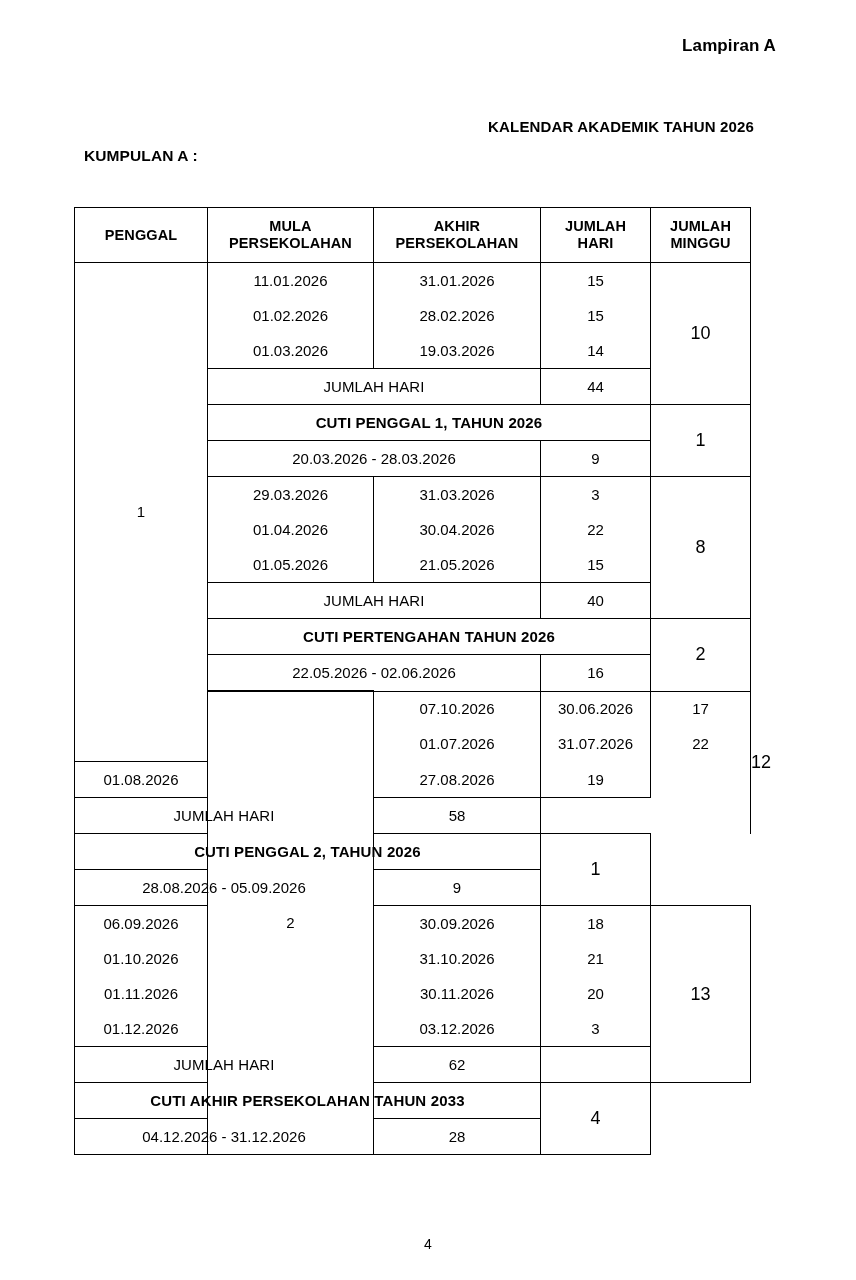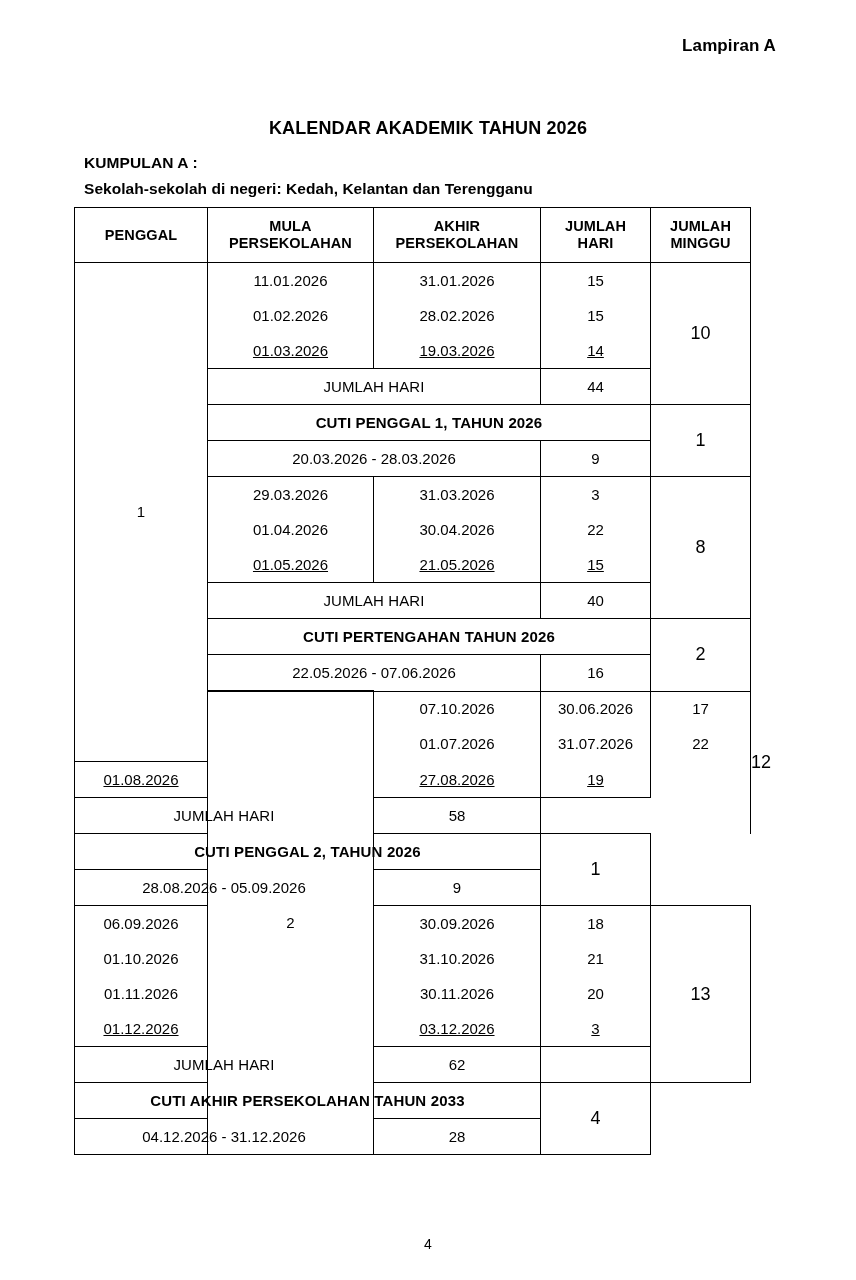--- a/index.html
+++ b/index.html
@@ -29,33 +29,33 @@
     right: 60px;
     top: 36px;
     font-size: 17px;
     font-weight: bold;
     letter-spacing: 0.1px;
     white-space: nowrap;
   }
 
   .doc-title {
     position: absolute;
-    left: 90px;
+    left: 78px;
     top: 118px;
     width: 676px;
-    text-align: center;
-    font-size: 18px;
+    text-align: right;
+    font-size: 15px;
     font-weight: bold;
     letter-spacing: 0.15px;
   }
 
   .kumpulan {
     position: absolute;
     left: 84px;
-    top: 154px;
+    top: 147px;
     font-size: 15.5px;
     font-weight: bold;
     letter-spacing: 0.1px;
     white-space: nowrap;
   }
 
   .negeri {
     position: absolute;
     left: 84px;
     top: 180px;
@@ -107,21 +107,20 @@
   tr.date-row td.dcell {
     border-top: none;
     border-bottom: none;
     height: 35px;
   }
   tr.date-row.first-in-group td.dcell {
     border-top: 1.6px solid #000;
   }
   tr.date-row.last-in-group td.dcell {
     border-bottom: 1.6px solid #000;
-    text-decoration: underline;
   }
 
   td.sum-label {
     height: 35px;
     letter-spacing: 0.1px;
     margin-top: 40px;
   }
   td.sum-value { height: 35px; text-align: center; }
 
   td.cuti-title {
@@ -148,21 +147,20 @@
 </style>
 </head>
 <body>
 
 <div class="page">
 
   <div class="lampiran">Lampiran A</div>
 
   <div class="doc-title">KALENDAR AKADEMIK TAHUN 2026</div>
   <div class="kumpulan">KUMPULAN A :</div>
-  <div class="negeri">Sekolah-sekolah di negeri: Kedah, Kelantan dan Terengganu</div>
 
   <table class="cal-table">
     <colgroup>
       <col class="c-penggal">
       <col class="c-mula">
       <col class="c-akhir">
       <col class="c-hari">
       <col class="c-minggu">
     </colgroup>
     <thead>
@@ -238,21 +236,21 @@
       <tr>
         <td class="sum-label" colspan="2">JUMLAH HARI</td>
         <td class="sum-value">40</td>
       </tr>
 
       <tr>
         <td class="cuti-title" colspan="3">CUTI PERTENGAHAN TAHUN 2026</td>
         <td class="minggu-cell" rowspan="2">2</td>
       </tr>
       <tr>
-        <td class="cuti-range" colspan="2">22.05.2026 - 07.06.2026</td>
+        <td class="cuti-range" colspan="2">22.05.2026 - 02.06.2026</td>
         <td class="sum-value">16</td>
       </tr>
 
       <tr class="date-row first-in-group block-start">
         <td class="penggal-cell" rowspan="15">2</td>
         <td class="dcell">07.10.2026</td>
         <td class="dcell">30.06.2026</td>
         <td class="dcell">17</td>
         <td class="minggu-cell" rowspan="4">12</td>
       </tr>

